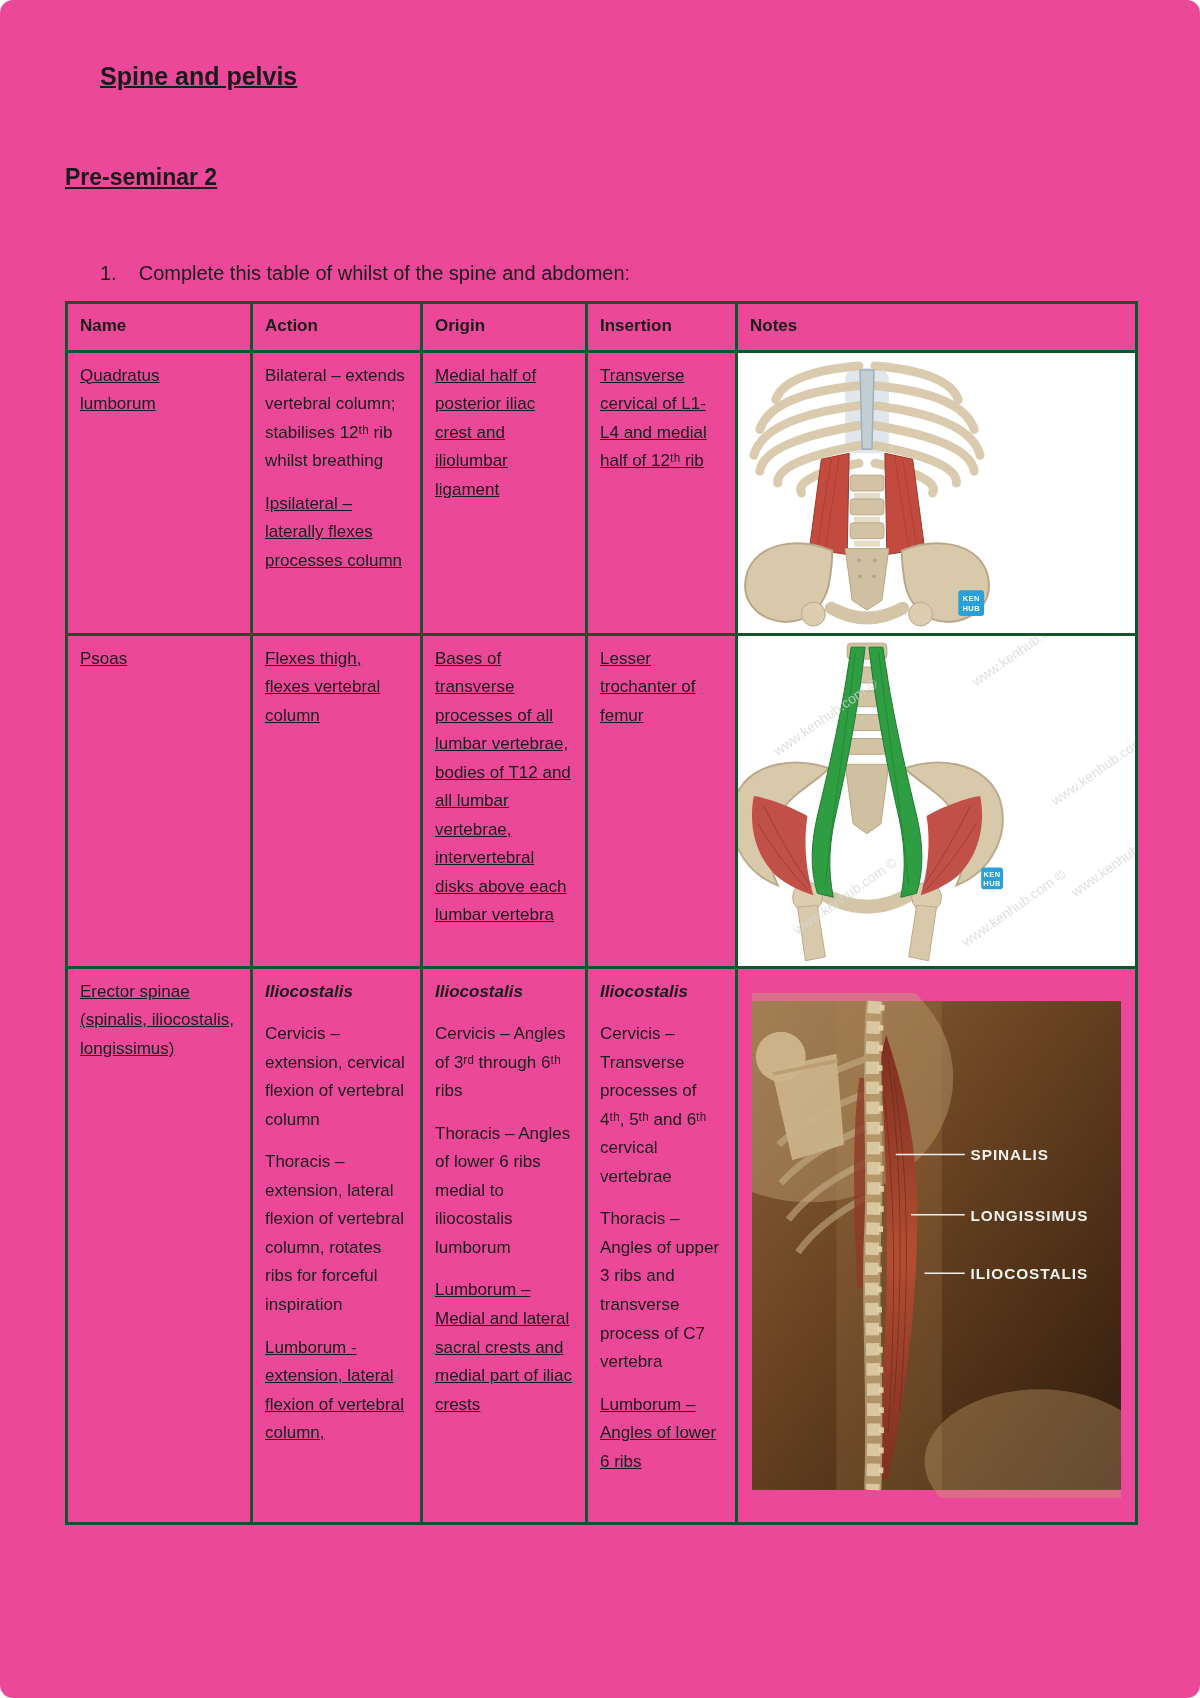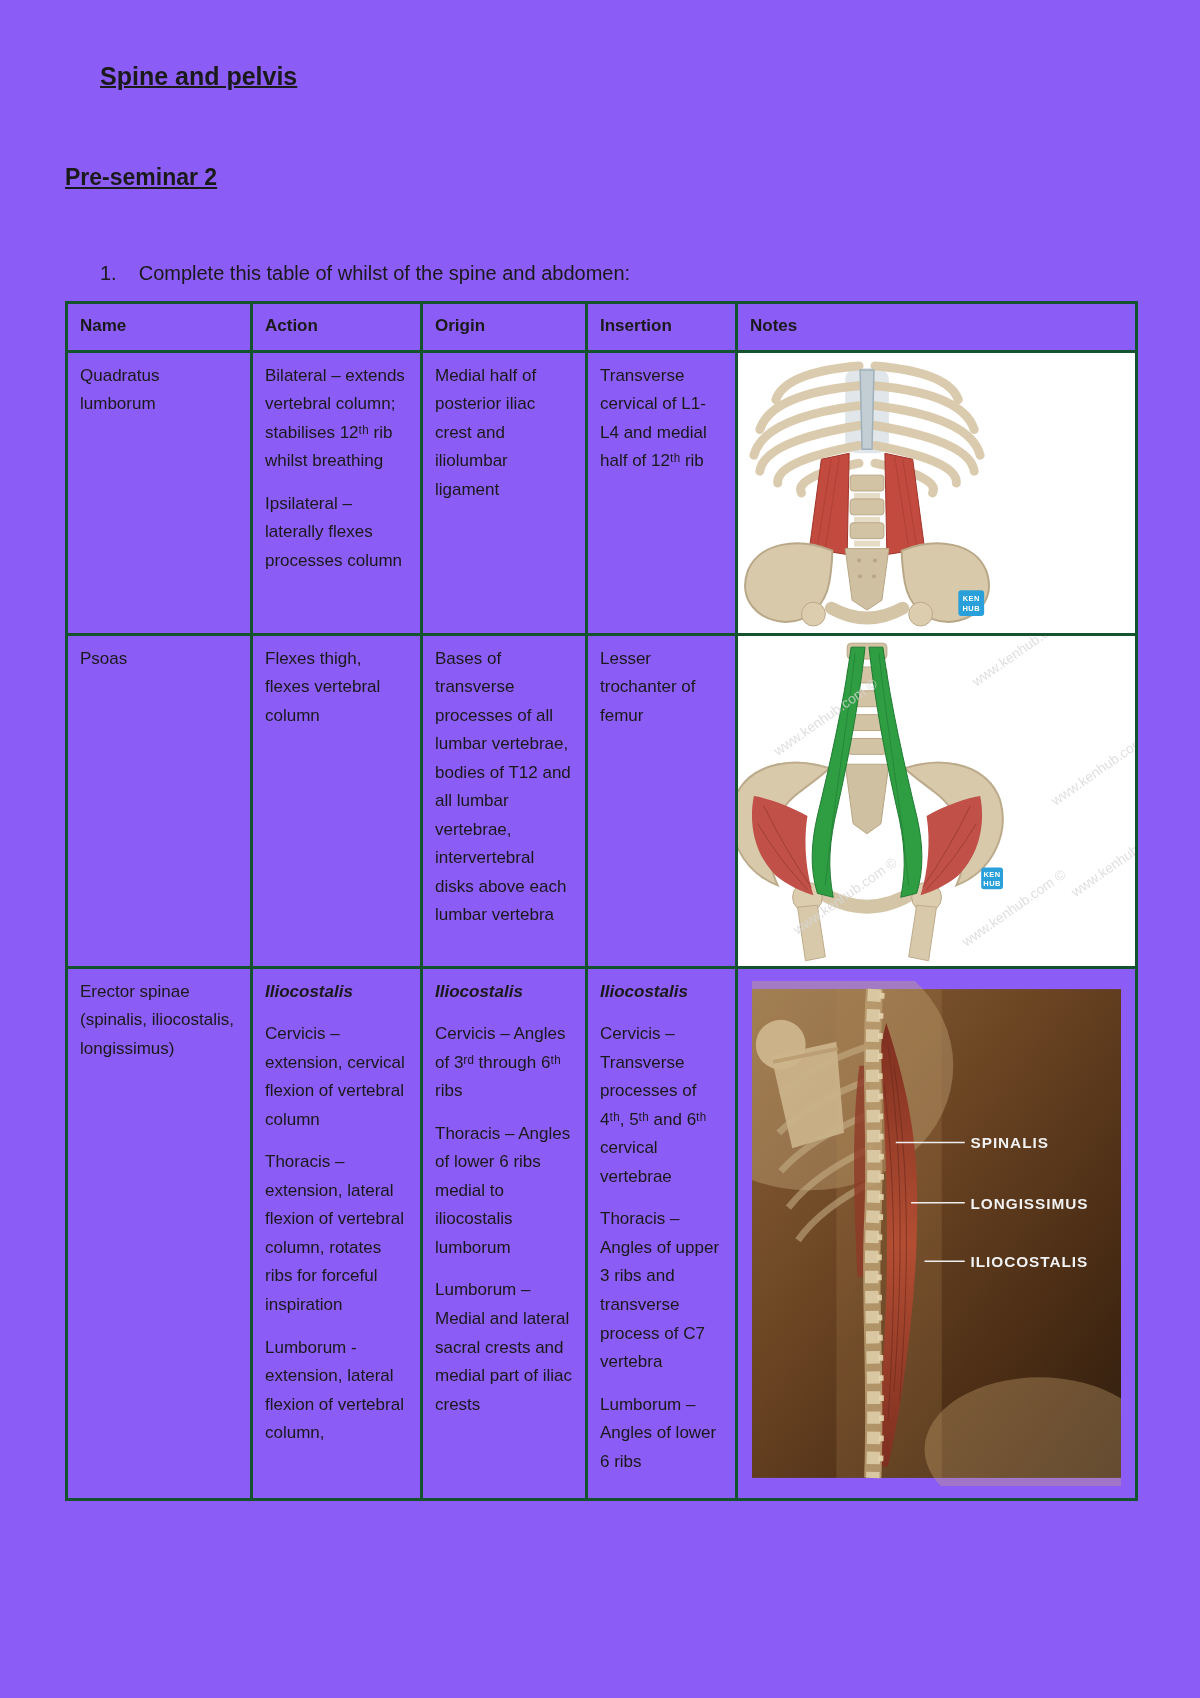--- a/index.html
+++ b/index.html
@@ -4,21 +4,21 @@
 <style>
   * { margin:0; padding:0; box-sizing:border-box; }
   html,body { width:1200px; height:1698px; }
   body {
     background:#ffffff;
     font-family:"Liberation Sans","DejaVu Sans",sans-serif;
     color:#1a1a1a;
     position:relative;
     overflow:hidden;
   }
-  .page { position:absolute; inset:0; background:#8b5cf6; }
+  .page { position:absolute; inset:0; background:#ec4899;border-radius:13px; }
 
   .doc-title {
     position:absolute; left:100px; top:62px;
     font-size:25px; font-weight:bold;
     text-decoration:underline;
     text-decoration-thickness:2px;
   }
   .doc-subtitle {
     position:absolute; left:65px; top:164px;
     font-size:23px; font-weight:bold;text-decoration:underline;
@@ -47,24 +47,24 @@
   .muscle-table th, .muscle-table td {
     border:3px solid #14532d;
     vertical-align:top;
     text-align:left;
     padding:9px 12px;
     font-size:17px;
     line-height:1.68;
   }
   .muscle-table th { font-weight:bold; height:45px; padding-top:8px; }
   .muscle-table td p { margin-bottom:14px; }
-  .muscle-table td p:last-child { margin-bottom:0; }
+  .muscle-table td p:last-child { margin-bottom:0;text-decoration:underline; }
   .muscle-table td p.cell-heading { font-weight:bold; font-style:italic; }
   td.notes-cell { padding:0; background:#fff; }
-  td.notes-photo { padding:12px 14px; }
+  td.notes-photo { padding:24px 14px; }
   td.notes-cell svg, td.notes-photo svg { display:block; width:100%; }
 
   
   .wm { fill:#d7d7d7; font-size:14px; opacity:.8; }
   .logo-text { fill:#ffffff; font-size:7.5px; font-weight:bold; text-anchor:middle; letter-spacing:.5px; }
   .anat-label { fill:#f2f2f2; font-size:16px; font-weight:bold; letter-spacing:1px; }
 </style>
 </head>
 <body>
 

